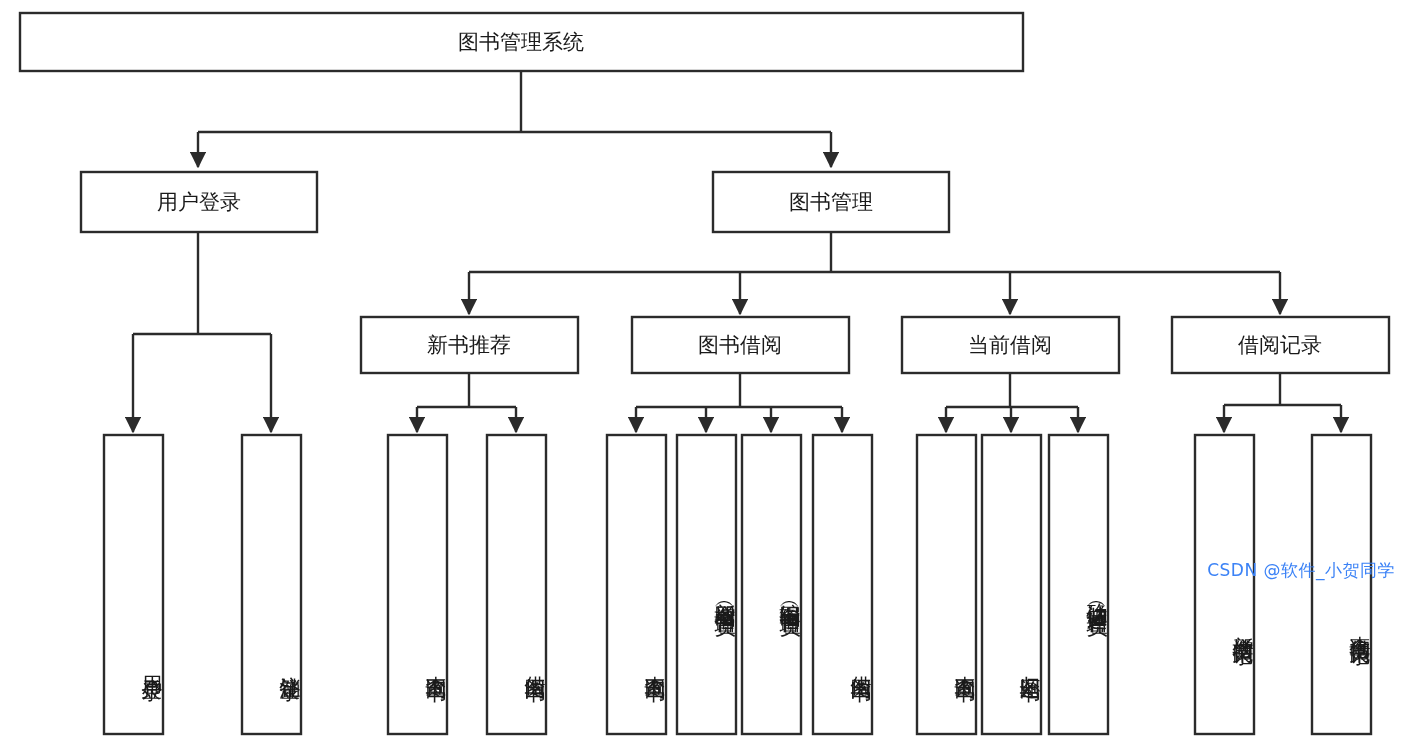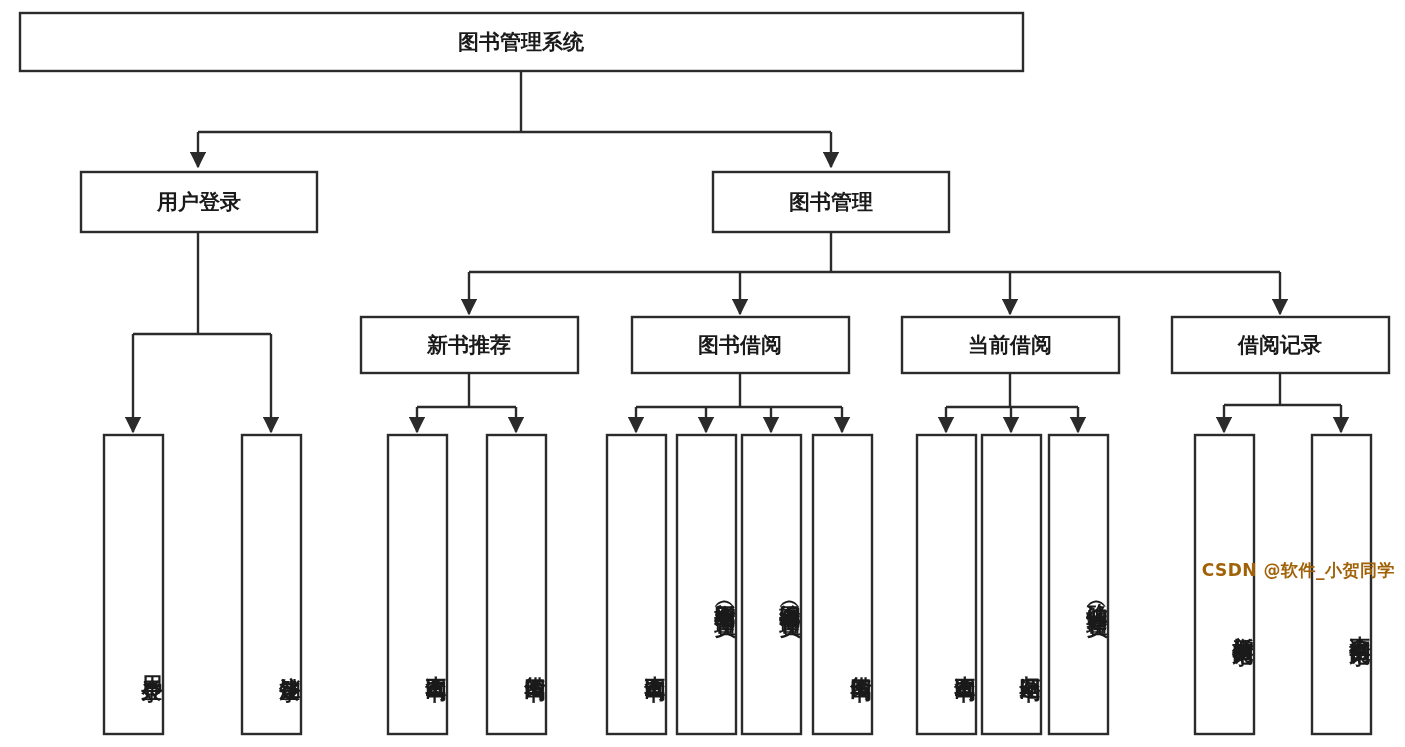--- a/index.html
+++ b/index.html
@@ -11,21 +11,20 @@
     width: 1405px;
     height: 747px;
     font-family: "DejaVu Sans", "Liberation Sans", sans-serif;
     overflow: hidden;
   }
   #diagram-root {
     position: relative;
     width: 1405px;
     height: 588px;
     background: #ffffff;
-    font-weight: bold;
   }
   svg.flow {
     position: absolute;
     top: 0;
     left: 0;
     width: 1405px;
     height: 747px;
     display: block;
   }
   .node-rect {
@@ -54,21 +53,21 @@
     letter-spacing: 2px;
     white-space: nowrap;
     pointer-events: none;
   }
   .watermark {
     position: absolute;
     right: 10px;
     bottom: 6px;
     font-family: "DejaVu Sans", "Liberation Sans", sans-serif;
     font-size: 17px;
-    color: #a16207;
+    color: #3b82f6;
     white-space: nowrap;
     letter-spacing: 0.5px;
   }
 </style>
 </head>
 <body>
 
 <div id="diagram-root">
 
   <svg class="flow" viewBox="0 0 1405 747">

